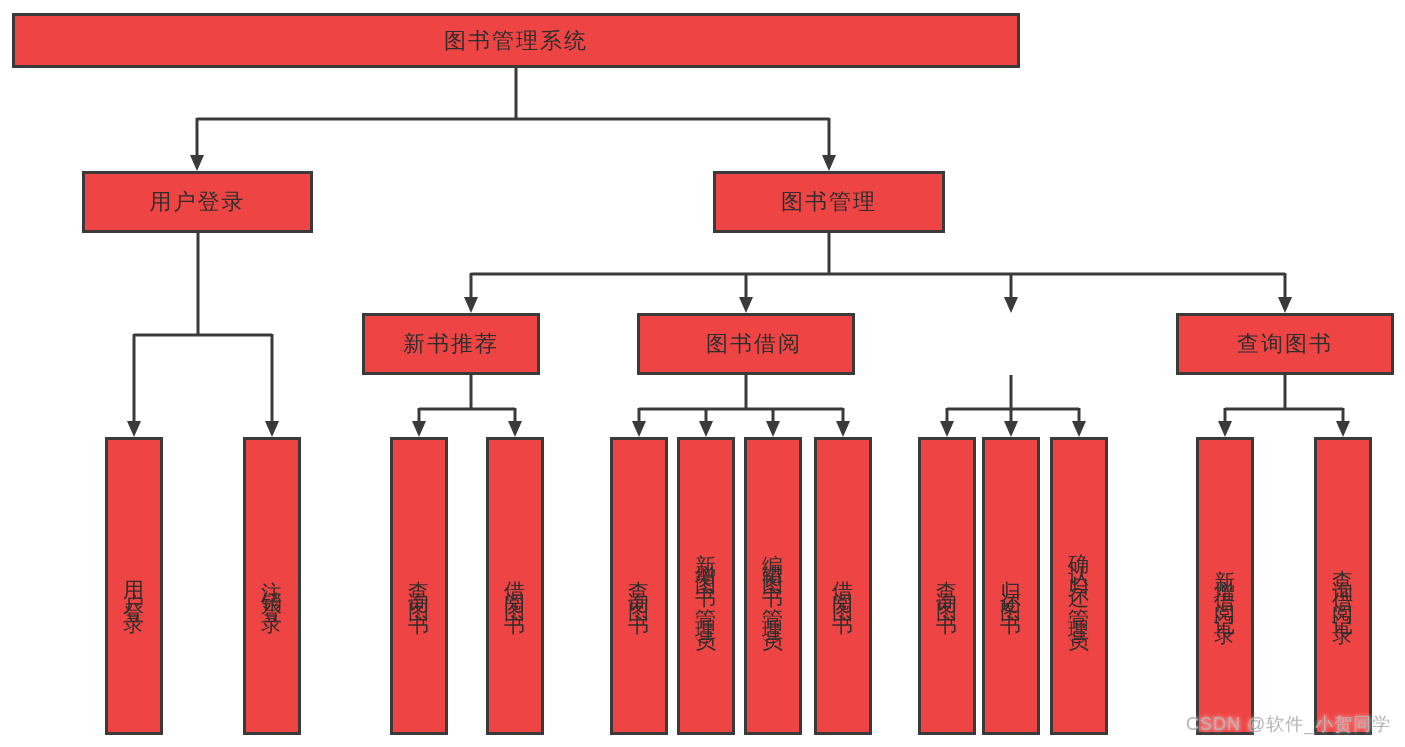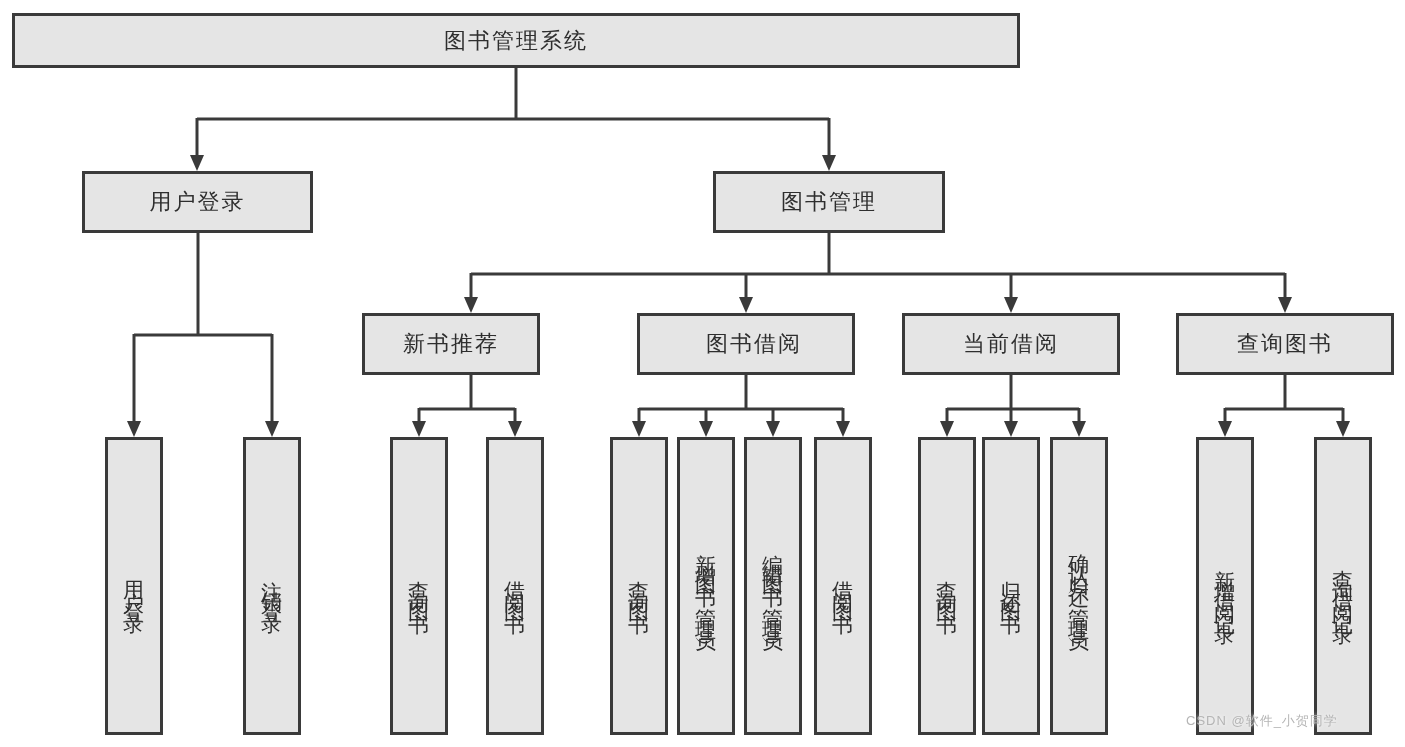--- a/index.html
+++ b/index.html
@@ -31,42 +31,42 @@
     stroke: var(--line);
     stroke-width: 3;
   }
   .connectors polygon {
     fill: var(--line);
     stroke: none;
   }
   .node {
     position: absolute;
     border: 3px solid var(--line);
-    background: #e5e5e5;
+    background: #ef4444;
     color: var(--text);
     display: flex;
     align-items: center;
     justify-content: center;
     font-size: 22px;
     letter-spacing: 2px;
     white-space: nowrap;
   }
   .vnode {
     writing-mode: vertical-rl;
     text-orientation: mixed;
     font-size: 21px;
     letter-spacing: 11px;
     line-height: 1;
     white-space: normal;
   }
   .watermark {
     position: absolute;
     left: 1186px;
     top: 712px;
-    font-size: 13px;
+    font-size: 18px;
     letter-spacing: 1px;
     color: var(--watermark);
     text-shadow: 0 0 4px rgba(255,255,255,0.9);
     z-index: 5;
     white-space: nowrap;
   }
 </style>
 </head>
 <body>
 
@@ -148,21 +148,20 @@
     </g>
   </svg>
 
   <div class="node" style="left:12px; top:13px; width:1008px; height:55px;">图书管理系统</div>
 
   <div class="node" style="left:82px; top:171px; width:231px; height:62px;">用户登录</div>
   <div class="node" style="left:713px; top:171px; width:232px; height:62px;">图书管理</div>
 
   <div class="node" style="left:362px; top:313px; width:178px; height:62px;">新书推荐</div>
   <div class="node" style="left:637px; top:313px; width:218px; height:62px;padding-left:16px;">图书借阅</div>
-  <div class="node" style="left:902px; top:313px; width:218px; height:62px;">当前借阅</div>
   <div class="node" style="left:1176px; top:313px; width:218px; height:62px;">查询图书</div>
 
   <div class="node vnode" style="left:105px; top:437px; width:58px; height:298px;">用户登录</div>
   <div class="node vnode" style="left:243px; top:437px; width:58px; height:298px;">注销登录</div>
 
   <div class="node vnode" style="left:390px; top:437px; width:58px; height:298px;">查询图书</div>
   <div class="node vnode" style="left:486px; top:437px; width:58px; height:298px;">借阅图书</div>
 
   <div class="node vnode" style="left:610px; top:437px; width:58px; height:298px;">查询图书</div>
   <div class="node vnode" style="left:677px; top:437px; width:58px; height:298px;">新增图书（管理员）</div>

